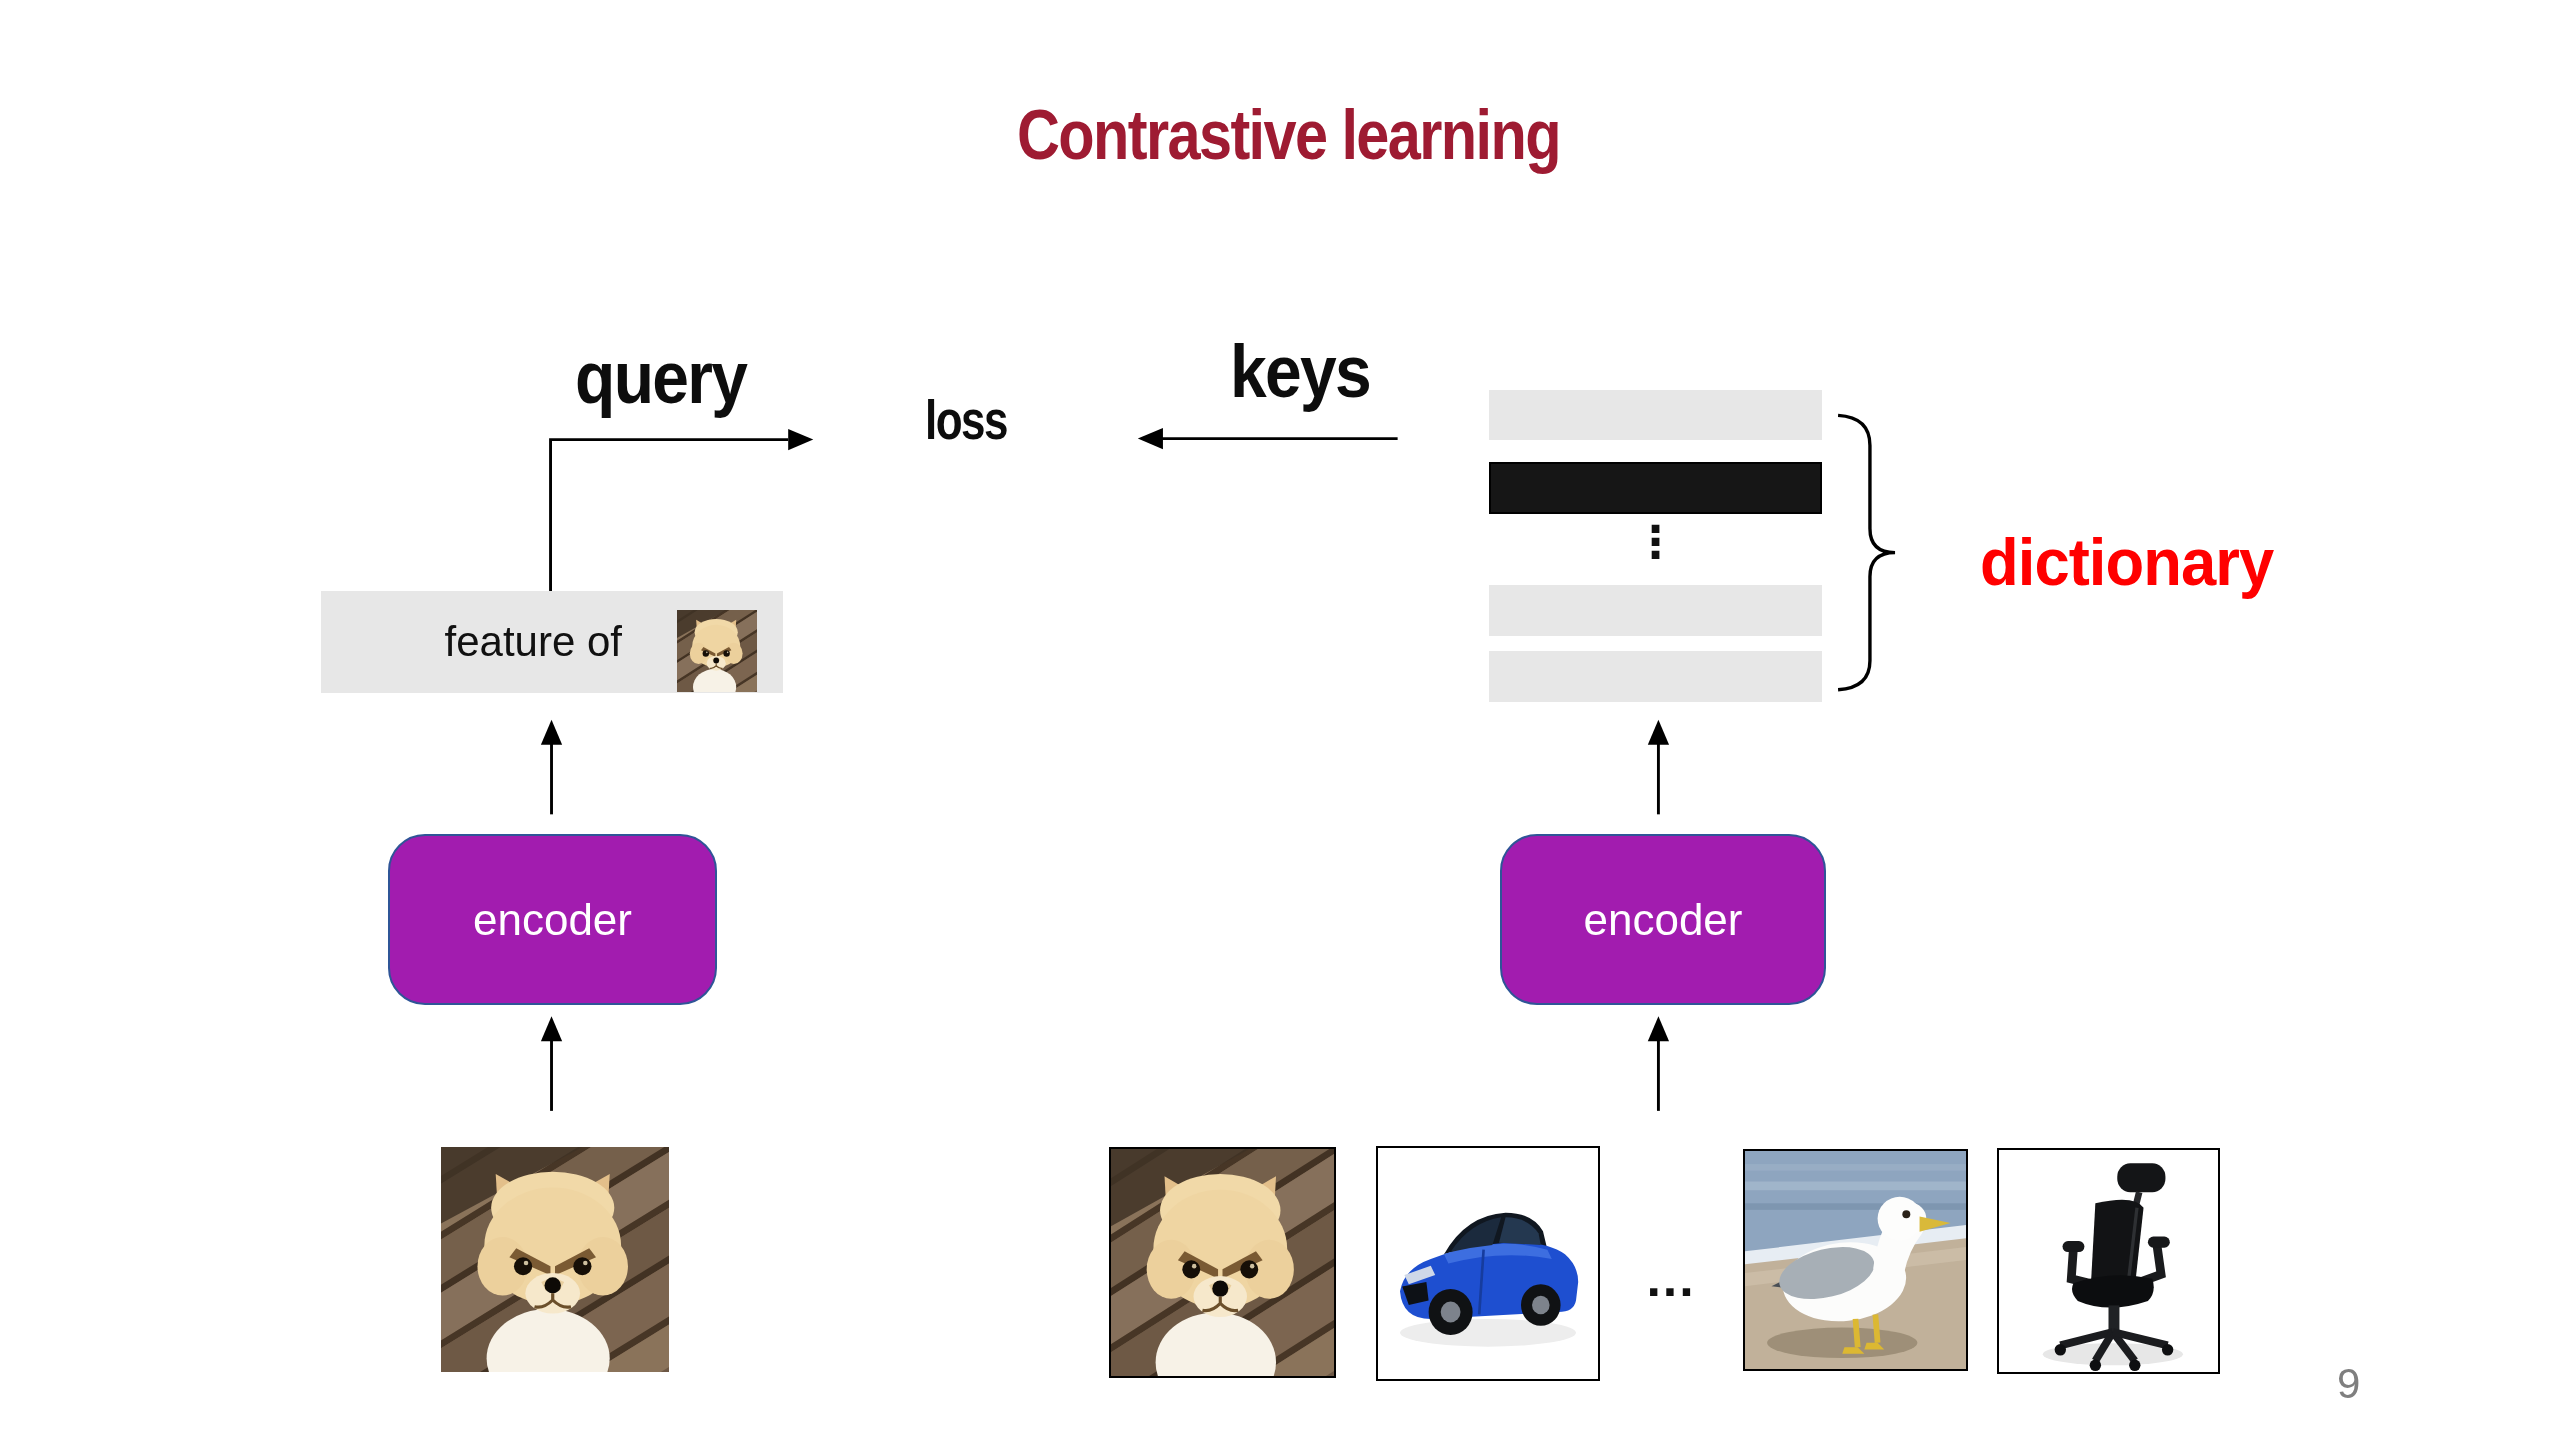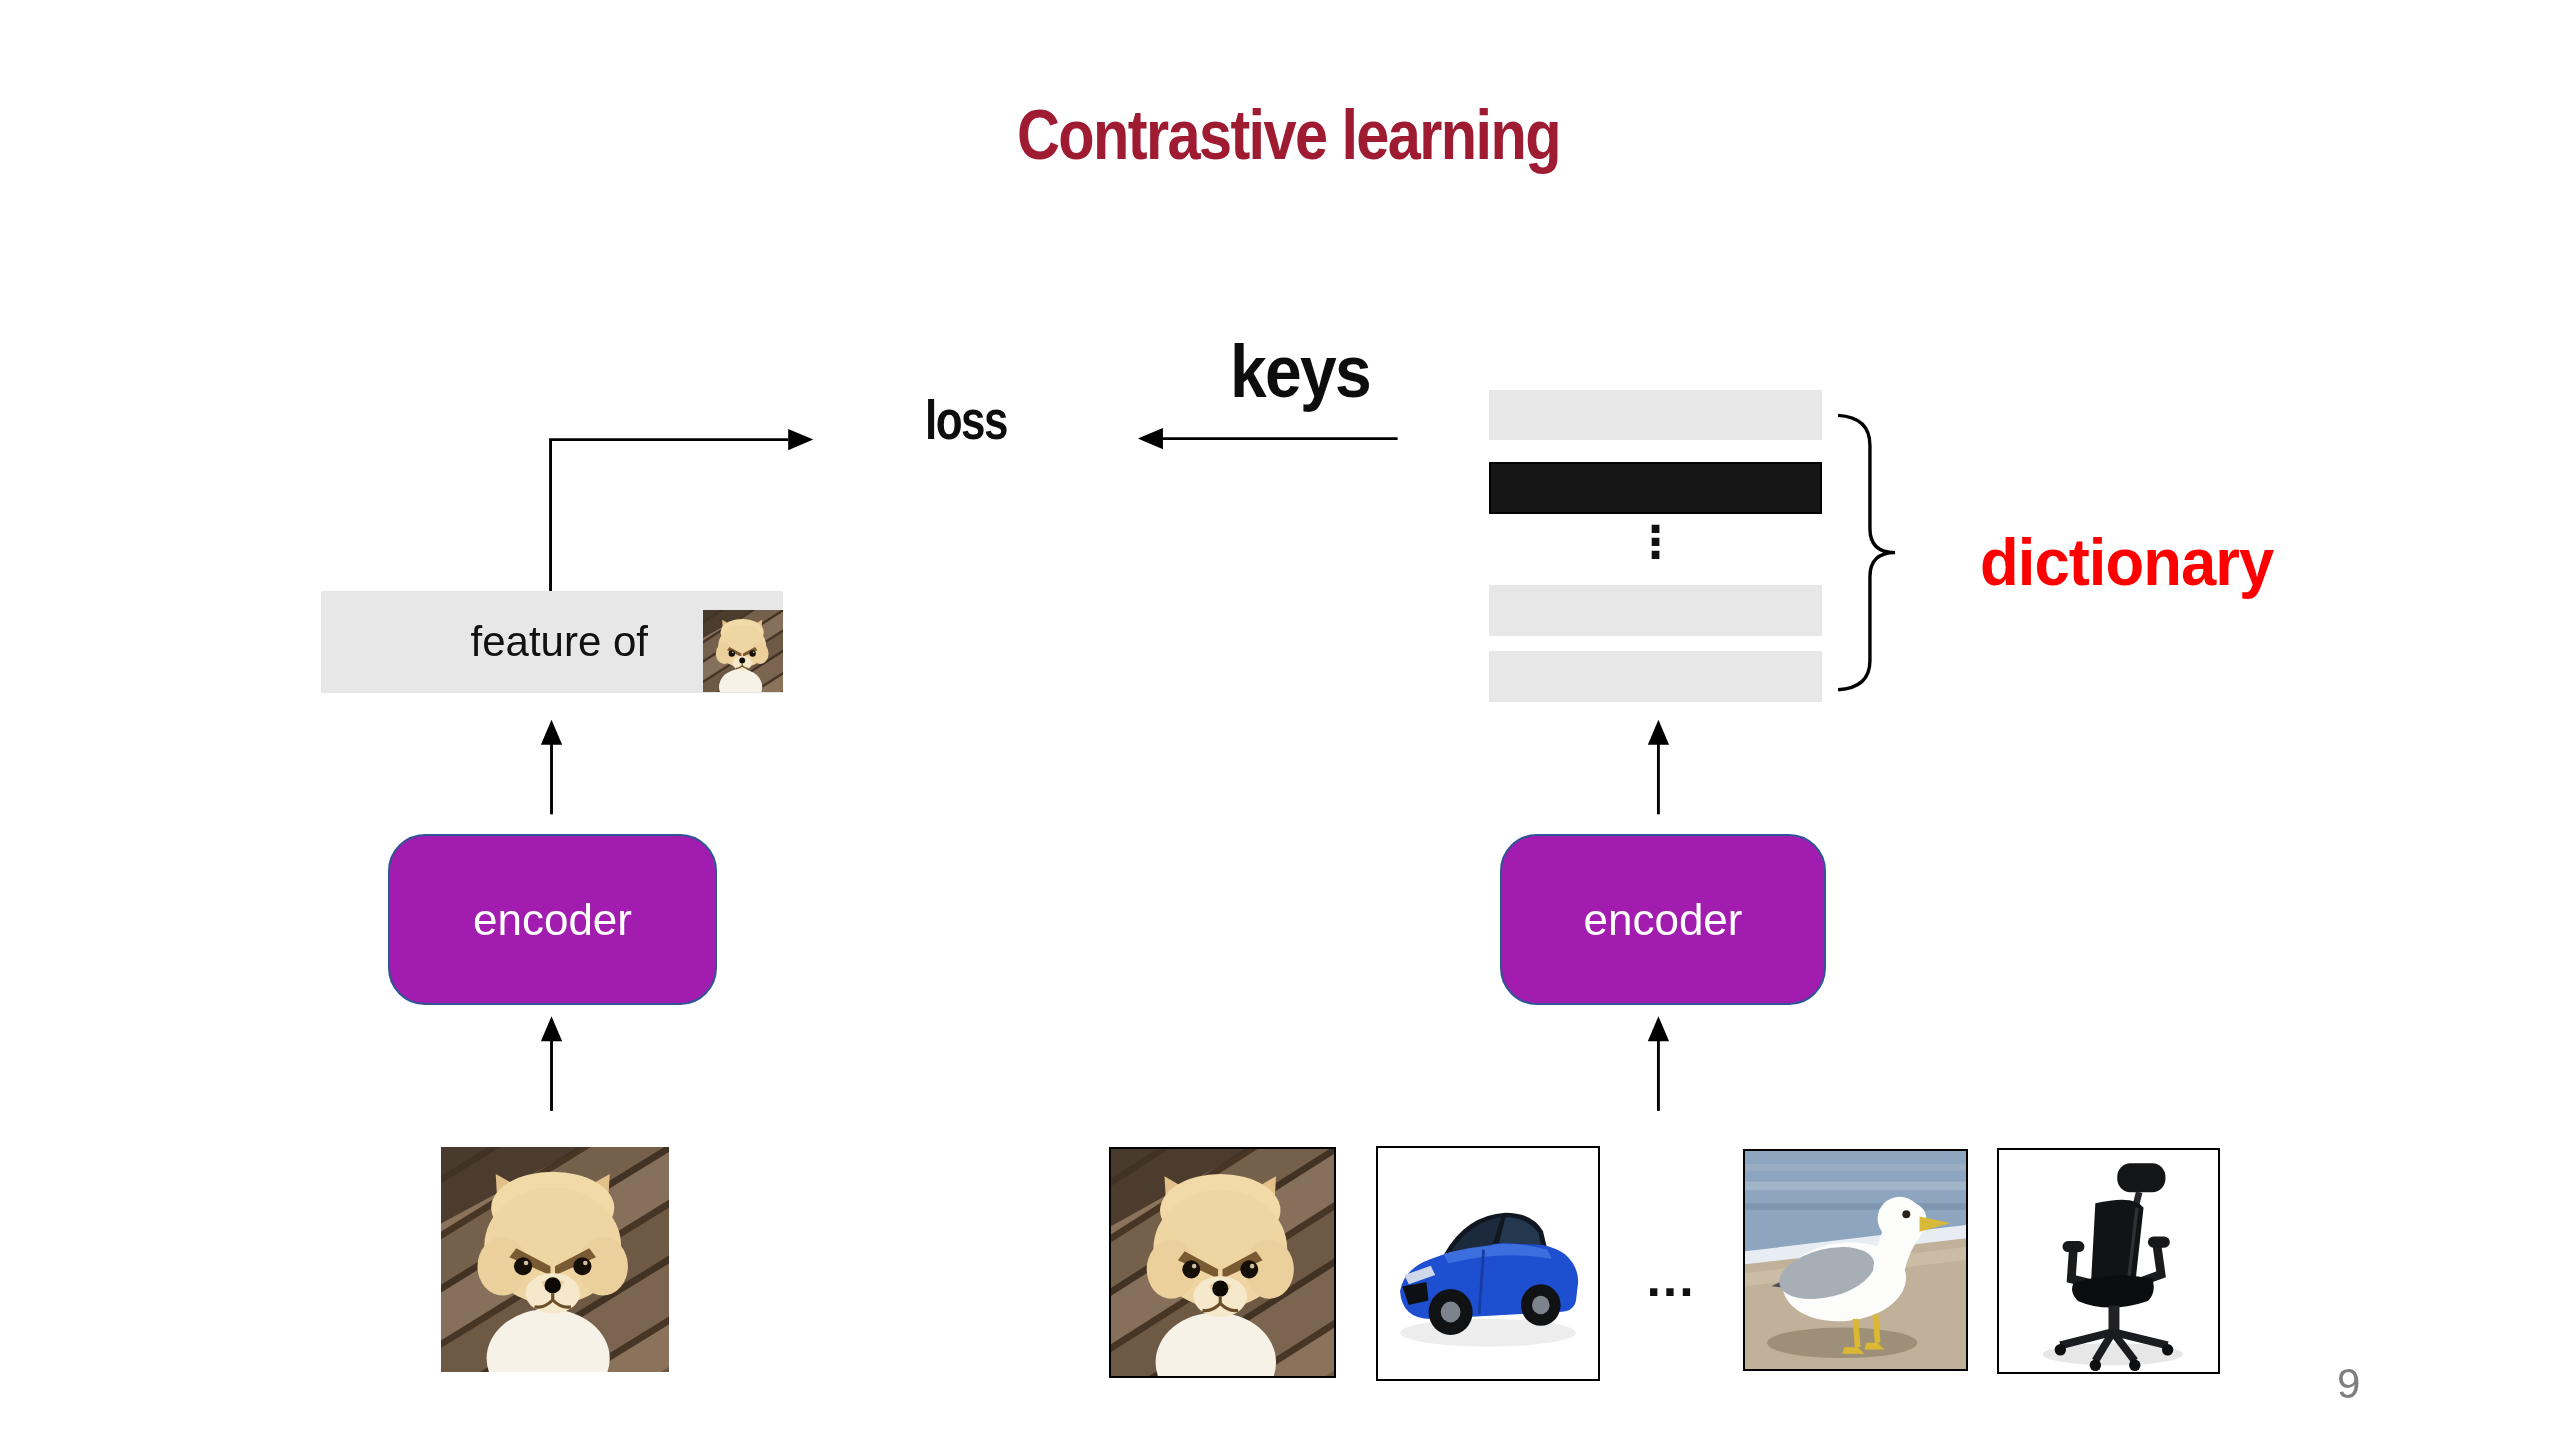--- a/index.html
+++ b/index.html
@@ -19,21 +19,21 @@
   .query-label .cond { transform:scaleX(0.88); letter-spacing:-1.9px; }
   .keys-label  { left:1230px; top:328px; font-size:75px; }
   .keys-label .cond { transform:scaleX(0.88); letter-spacing:-1.9px; }
   .loss-label  { left:925px; top:388px; font-size:55px; }
   .loss-label .cond { transform:scaleX(0.80); letter-spacing:-1.9px; }
   .dictionary-label { left:1980px; top:524px; font-size:66px; font-weight:bold; color:#ff0000; white-space:nowrap;text-align:right; }
   .dictionary-label .cond { transform:scaleX(0.96); letter-spacing:-1px; }
   .feature-box {
     left:321px; top:591px; width:462px; height:102px; background:#e7e7e7;
     display:flex; align-items:center; justify-content:flex-end;
-    box-sizing:border-box; gap:55px;
+    padding-right:26px; box-sizing:border-box; gap:55px;
   }
   .feature-text { font-size:42px; color:#111; white-space:nowrap; }
   .feature-thumb { width:80px; height:82px; align-self:flex-start; margin-top:19.3px; flex:0 0 auto; }
   .encoder-box {
     background:#a21caf; border:2.9px solid #2f5597; border-radius:37px;
     box-sizing:border-box; display:flex; align-items:center; justify-content:center;
   }
   .encoder-box span { color:#ffffff; font-size:44px; }
   .enc-left  { left:388px;  top:834px; width:329px; height:171px; }
   .enc-right { left:1500px; top:834px; width:326px; height:171px; }
@@ -159,20 +159,23 @@
         <circle cx="62" cy="97" r="2.6" fill="#0e0f11"></circle>
         <circle cx="77" cy="90" r="2.6" fill="#0e0f11"></circle>
       </symbol>
     </defs>
   </svg>
 
   <div class="abs slide-title">
     <span class="cond">Contrastive learning</span>
   </div>
 
+  <div class="abs big-label query-label">
+    <span class="cond">query</span>
+  </div>
   <div class="abs big-label keys-label">
     <span class="cond">keys</span>
   </div>
   <div class="abs big-label loss-label">
     <span class="cond">loss</span>
   </div>
   <div class="abs dictionary-label">
     <span class="cond">dictionary</span>
   </div>
 

